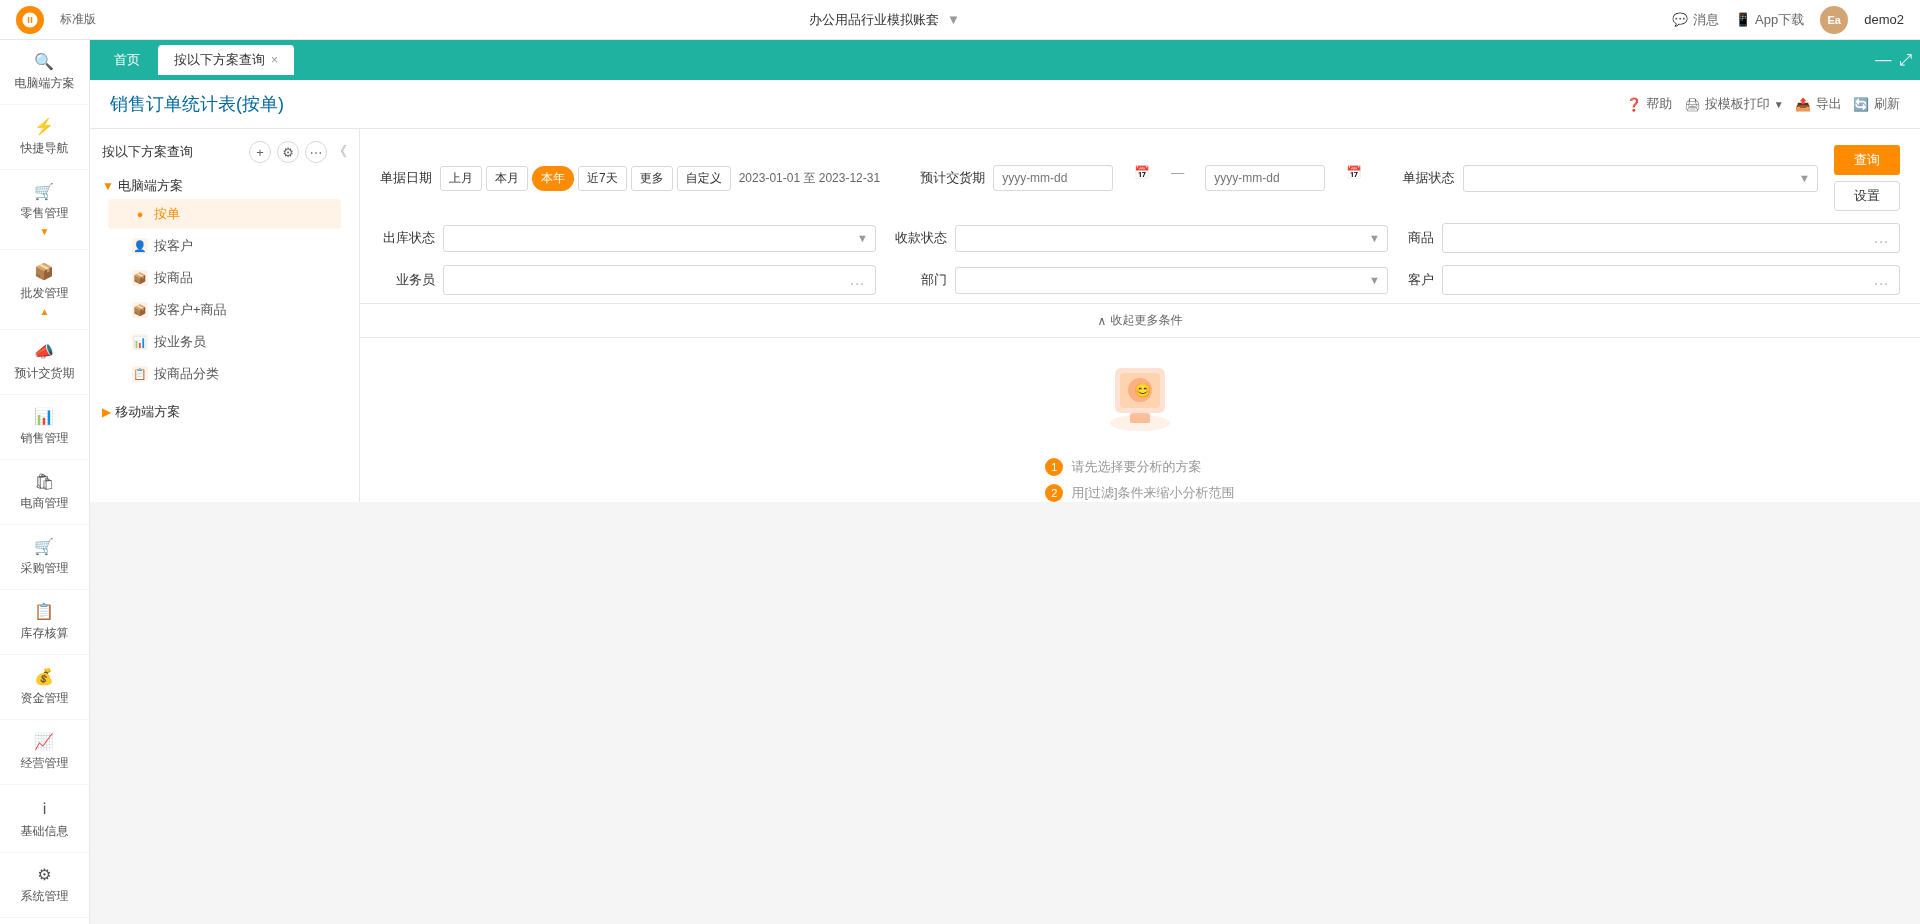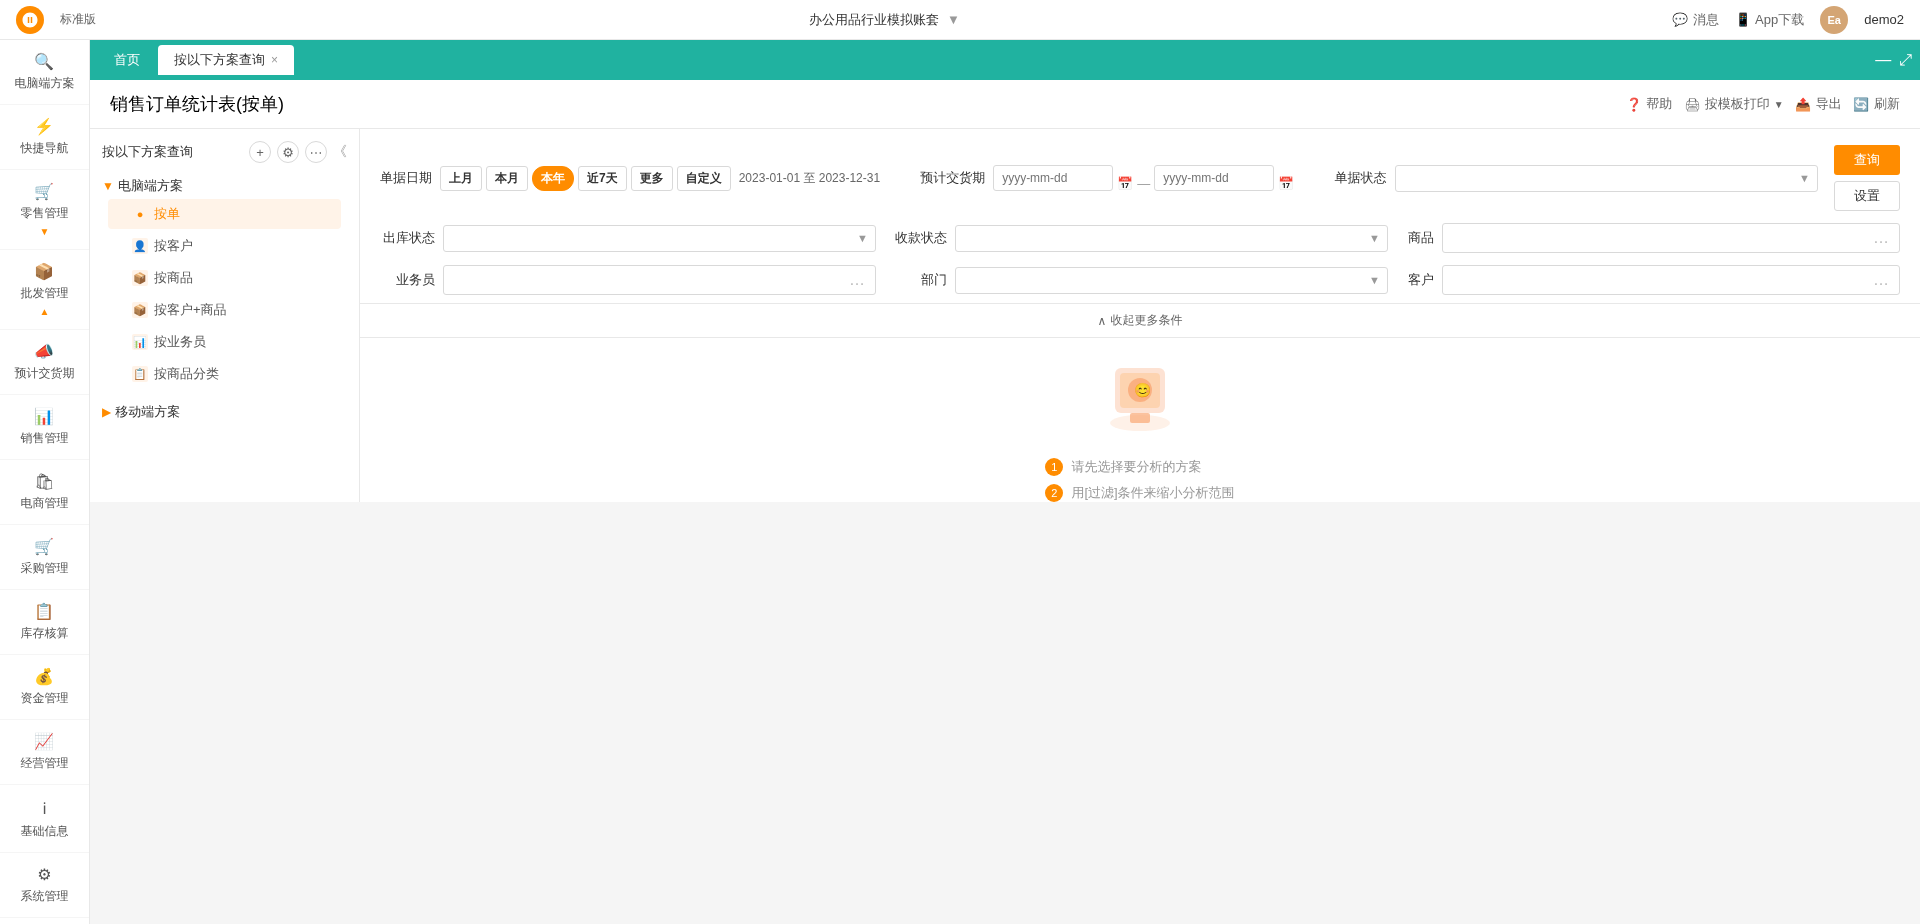--- a/index.html
+++ b/index.html
@@ -37,25 +37,25 @@
     .tab-item { padding: 6px 16px; background: white; color: #333; border-radius: 4px 4px 0 0; font-size: 13px; cursor: pointer; display: flex; align-items: center; gap: 6px; }
     .tab-close { color: #999; font-size: 12px; cursor: pointer; }
     .tab-bar-actions { margin-left: auto; display: flex; align-items: center; gap: 8px; }
     .tab-bar-btn { color: white; font-size: 16px; cursor: pointer; }
 
     
     .page-content { flex: 1; overflow-y: auto; background: #f5f5f5; padding: 0; }
 
     
     .page-header { background: white; padding: 12px 20px 0 20px; border-bottom: 1px solid #e8e8e8; display: flex; align-items: center; justify-content: space-between; }
-    .page-title { font-size: 18px; font-weight: 500; color: #000000; padding-bottom: 12px; }
+    .page-title { font-size: 18px; font-weight: 500; color: #0369a1; padding-bottom: 12px; }
     .page-header-actions { display: flex; align-items: center; gap: 12px; padding-bottom: 12px; }
     .header-action-btn { display: flex; align-items: center; gap: 4px; color: #666; font-size: 13px; cursor: pointer; }
     .date-buttons { display: flex; align-items: center; gap: 4px; }
-    .date-btn { padding: 3px 8px; border: 1px solid #d9d9d9; background: white; color: #333; border-radius: 3px; cursor: pointer; font-size: 12px; font-weight: bold; }
+    .date-btn { padding: 3px 8px; border: 1px solid #d9d9d9; background: white; color: #333; border-radius: 3px; cursor: pointer; font-size: 12px; }
     .date-btn.active { background: #ff8c00; border-color: #ff8c00; color: white; border-radius: 12px; }
     .date-separator { color: #999; }
 
     
     .main-panel { display: flex; flex: 1; overflow: hidden; }
 
     
     .query-scheme-panel { width: 270px; background: white; border-right: 1px solid #e8e8e8; flex-shrink: 0; padding: 12px 0; }
     .scheme-header { display: flex; align-items: center; justify-content: space-between; padding: 0 12px 8px; }
     .scheme-header-left { font-size: 13px; color: #333; }
@@ -85,21 +85,21 @@
     .empty-state { flex: 1; display: flex; flex-direction: column; align-items: center; justify-content: center; background: white; }
     .empty-icon { width: 100px; height: 100px; margin-bottom: 20px; }
     .empty-tips { display: flex; flex-direction: column; gap: 8px; }
     .empty-tip { display: flex; align-items: center; gap: 8px; color: #999; font-size: 13px; }
     .tip-num { width: 18px; height: 18px; border-radius: 50%; background: #ff8c00; color: white; font-size: 11px; display: flex; align-items: center; justify-content: center; flex-shrink: 0; }
 
     
     ::-webkit-scrollbar { width: 6px; height: 6px; }
     ::-webkit-scrollbar-track { background: #f1f1f1; }
     ::-webkit-scrollbar-thumb { background: #ccc; border-radius: 3px; }
-    .date-range-inputs { display: flex; align-items: flex-end; gap: 4px; flex: 1; }
+    .date-range-inputs { display: flex; align-items: flex-start; gap: 21px; flex: 1; }
     .date-in { flex: 1; border: 1px solid #d9d9d9; background: white; padding: 5px 8px; border-radius: 3px; font-size: 12px; color: #bbb; }
     .cal-icon { color: #bbb; font-size: 13px; cursor: pointer; }
     .status-select-wrapper { flex: 1; position: relative; display: flex; align-items: center; }
     .status-select { width: 100%; border: 1px solid #d9d9d9; padding: 5px 28px 5px 10px; border-radius: 3px; font-size: 13px; appearance: none; background: white; cursor: pointer; }
     .status-arrow { position: absolute; right: 8px; color: #999; font-size: 11px; pointer-events: none; }
   </style>
 </head>
 <body>
 
 <div class="topbar">

